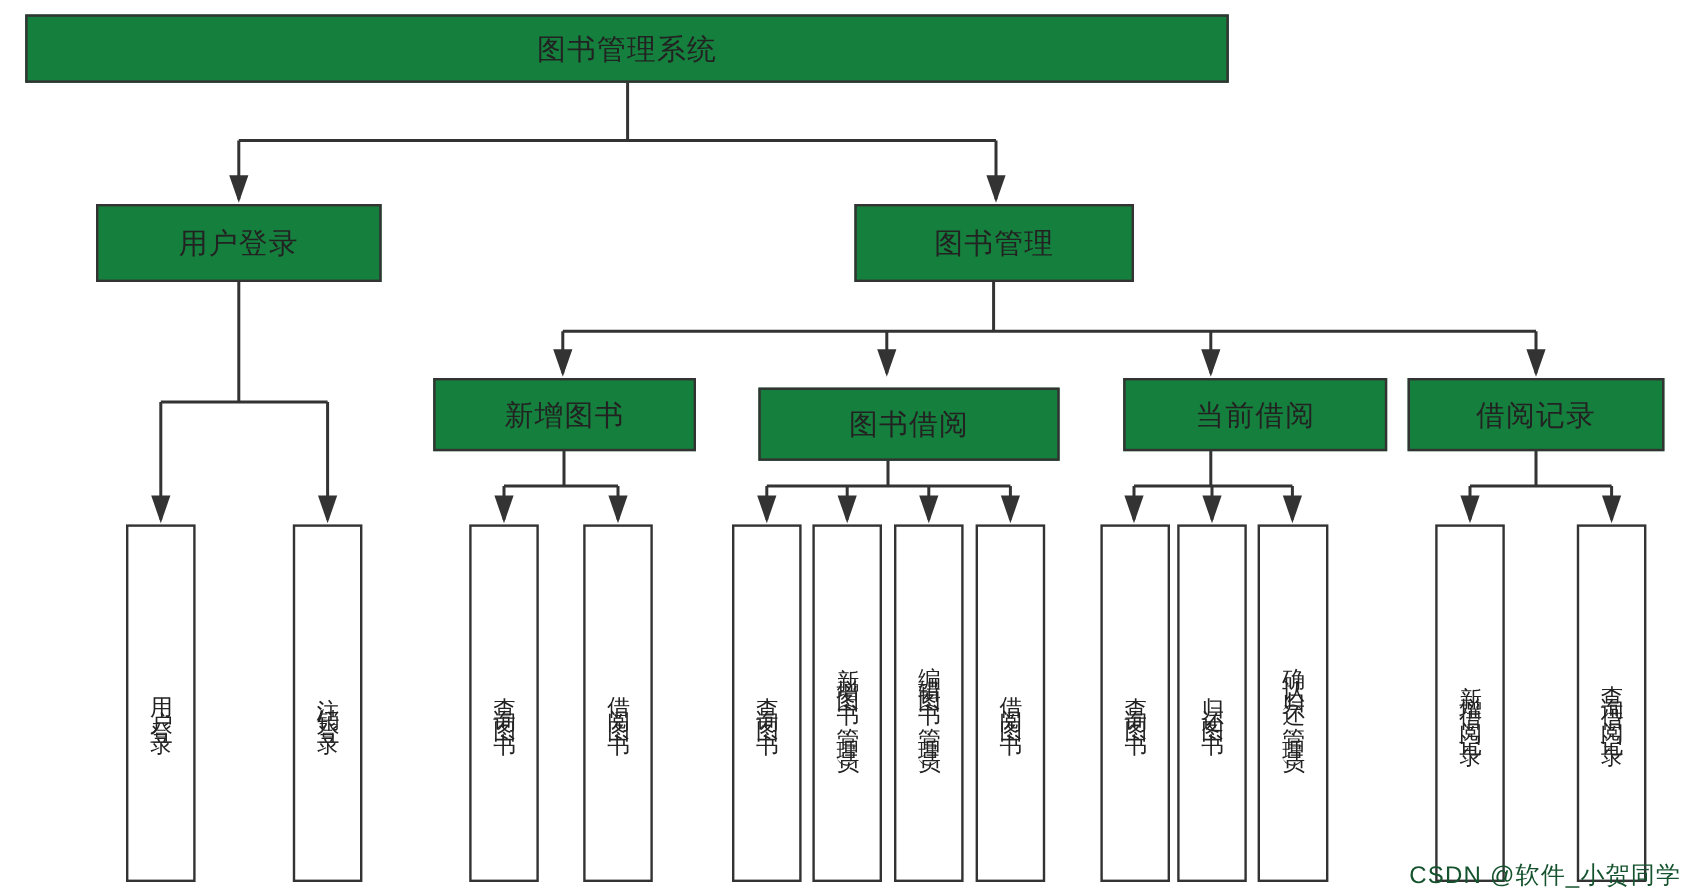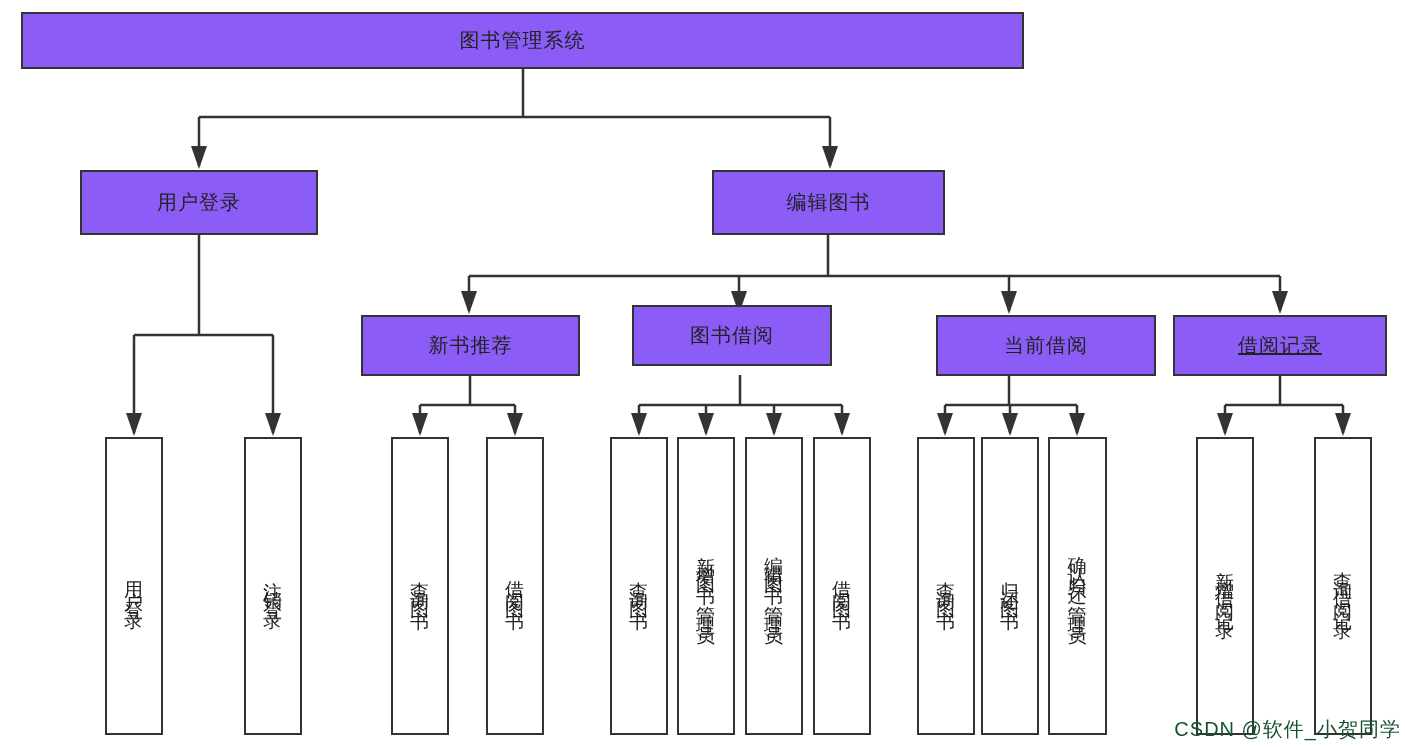--- a/index.html
+++ b/index.html
@@ -19,27 +19,27 @@
     position: absolute;
     left: 0;
     top: 0;
     width: 1405px;
     height: 747px;
     z-index: 1;
   }
   .node {
     position: absolute;
     box-sizing: border-box;
-    background: #8b5cf6;
+    background: #15803d;
     border: 2px solid #333333;
     display: flex;
     align-items: center;
     justify-content: center;
     color: #222222;
-    font-size: 20px;
+    font-size: 24px;
     letter-spacing: 1px;
     z-index: 2;
     white-space: nowrap;
   }
   .vnode {
     position: absolute;
     box-sizing: border-box;
     background: #ffffff;
     border: 2px solid #333333;
     display: flex;
@@ -108,26 +108,26 @@
       <polygon points="1002,413 1018,413 1010,436"></polygon>
       <polygon points="1069,413 1085,413 1077,436"></polygon>
       <polygon points="1217,413 1233,413 1225,436"></polygon>
       <polygon points="1335,413 1351,413 1343,436"></polygon>
     </g>
   </svg>
 
   <div class="node" style="left:21px; top:12px; width:1003px; height:57px;">图书管理系统</div>
 
   <div class="node" style="left:80px; top:170px; width:238px; height:65px;">用户登录</div>
-  <div class="node" style="left:712px; top:170px; width:233px; height:65px;">编辑图书</div>
+  <div class="node" style="left:712px; top:170px; width:233px; height:65px;">图书管理</div>
 
-  <div class="node" style="left:361px; top:315px; width:219px; height:61px;">新书推荐</div>
-  <div class="node" style="left:632px; top:305px; width:200px; height:61px;">图书借阅</div>
+  <div class="node" style="left:361px; top:315px; width:219px; height:61px;">新增图书</div>
+  <div class="node" style="left:632px; top:323px; width:251px; height:61px;">图书借阅</div>
   <div class="node" style="left:899px; top:315px; width:220px; height:61px;margin-left:37px;">当前借阅</div>
-  <div class="node" style="left:1173px; top:315px; width:214px; height:61px;text-decoration:underline;">借阅记录</div>
+  <div class="node" style="left:1173px; top:315px; width:214px; height:61px;">借阅记录</div>
 
   <div class="vnode" style="left:105px; top:437px; width:58px; height:298px;">
     <span class="vtext">用户登录</span>
   </div>
   <div class="vnode" style="left:244px; top:437px; width:58px; height:298px;">
     <span class="vtext">注销登录</span>
   </div>
 
   <div class="vnode" style="left:391px; top:437px; width:58px; height:298px;">
     <span class="vtext">查询图书</span>

